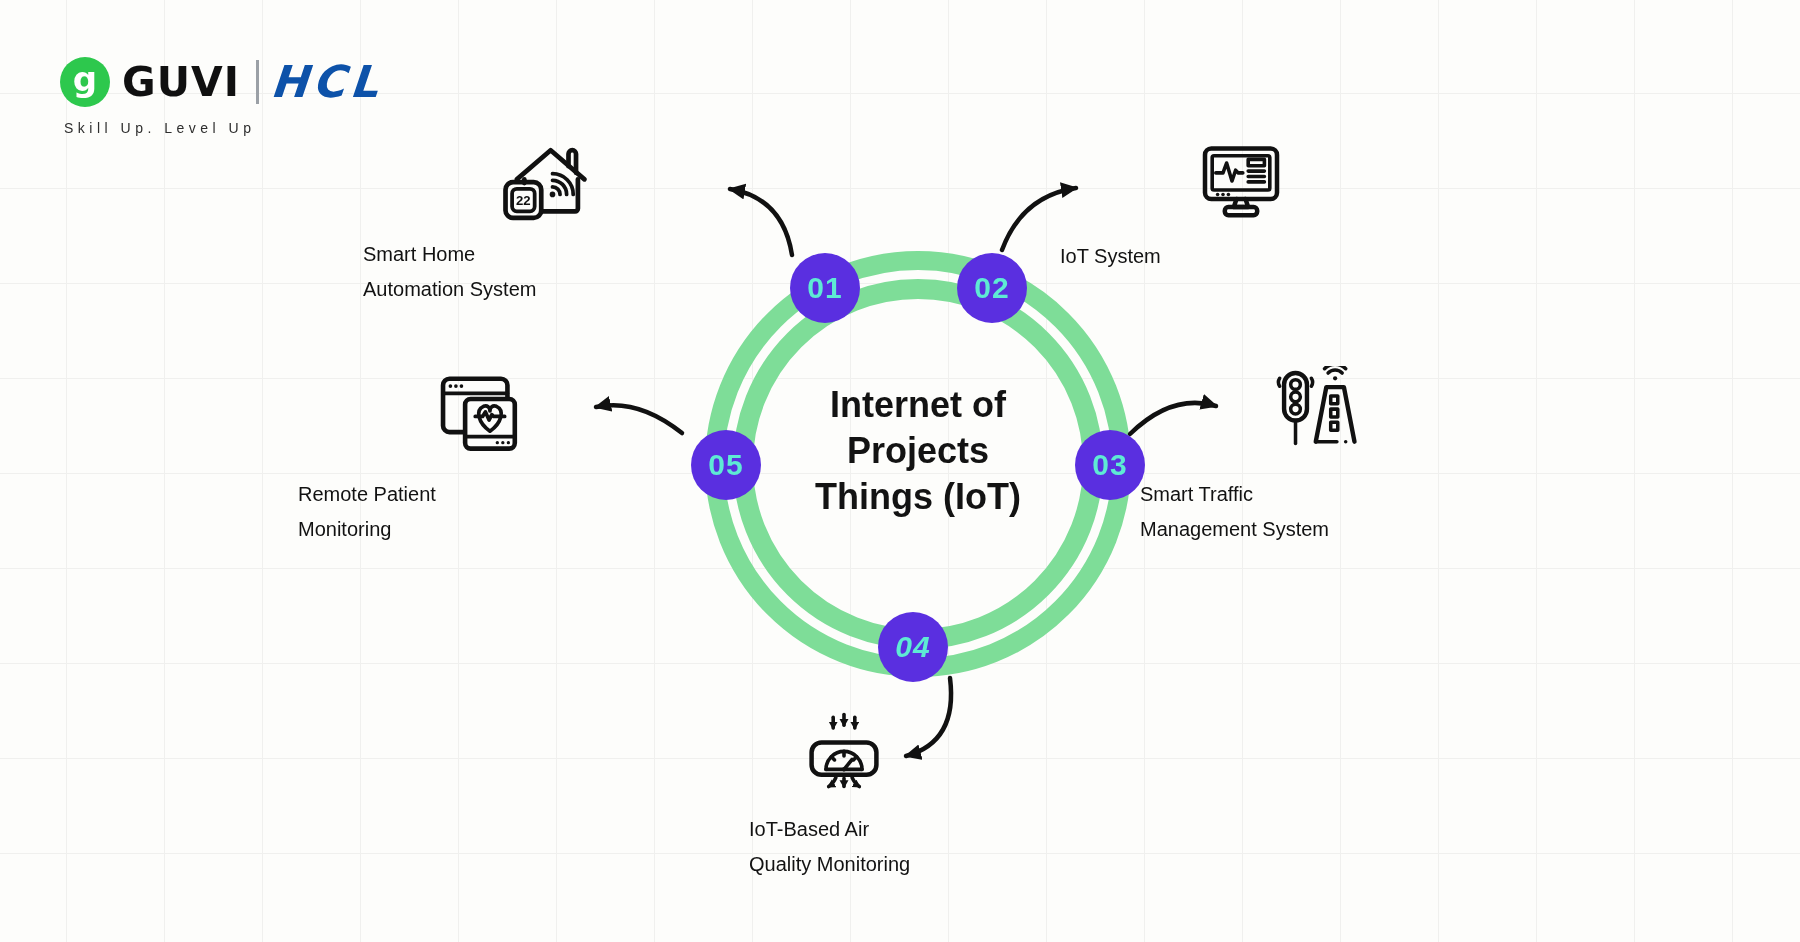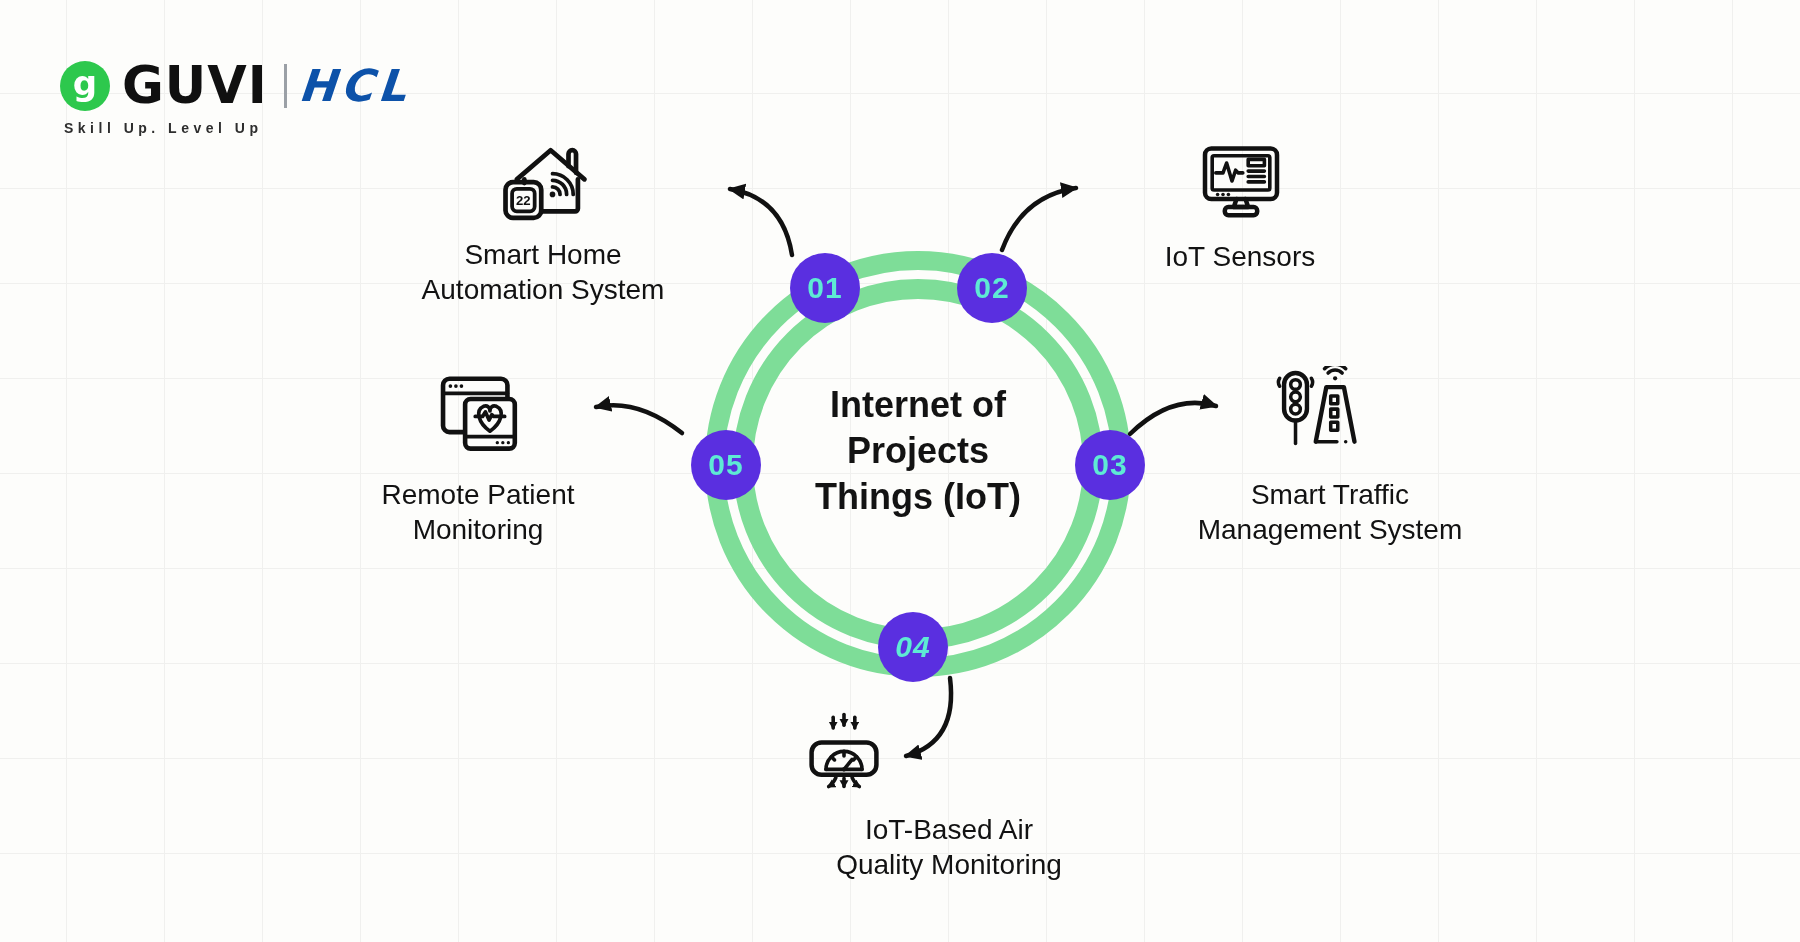--- a/index.html
+++ b/index.html
@@ -18,31 +18,31 @@
 
   
   .logo { position:absolute; left:60px; top:56px; display:flex; align-items:center; }
   .logo-mark {
     width:50px; height:50px; border-radius:50%; background:#2DC84D;
     display:flex; align-items:center; justify-content:center;
     color:#fff; font-family:"DejaVu Sans", sans-serif; font-weight:bold; font-size:34px;
     padding-bottom:6px;
   }
   .logo-guvi {
-    margin-left:12px; font-size:51px; font-weight:bold; color:#101010; letter-spacing:1px;
+    margin-left:12px; font-size:41px; font-weight:bold; color:#101010; letter-spacing:1px;
     font-family:"DejaVu Sans", sans-serif;
   }
   .logo-sep { width:3px; height:44px; background:#9BA0A6; margin:0 16px; }
   .logo-hcl {
     font-size:44px; font-weight:bold; font-style:italic; color:#0D52A9;
     letter-spacing:5px; transform:skewX(-8deg);
     font-family:"DejaVu Sans", sans-serif;
   }
   .tagline {
-    position:absolute; left:64px; top:120px; font-size:14px; font-weight:bold;
+    position:absolute; left:64px; top:120px; font-size:14px; font-weight:normal;
     letter-spacing:4.5px; color:#2E2E2E;
   }
 
   
   .ring-outer {
     position:absolute; left:705px; top:251px; width:426px; height:426px;
     border:19px solid #7EDD98; border-radius:50%;
   }
   .ring-inner {
     position:absolute; left:733px; top:279px; width:370px; height:370px;
@@ -61,28 +61,28 @@
     font-size:30px; font-weight:bold; letter-spacing:1px; z-index:5;
   }
   .badge-01 { left:790px; top:253px; }
   .badge-02 { left:957px; top:253px; }
   .badge-03 { left:1075px; top:430px; }
   .badge-04 { left:878px; top:612px;font-style:italic; }
   .badge-05 { left:691px; top:430px; }
 
   
   .item-label {
-    position:absolute; text-align:center; color:#121212;
-    font-size:28px; line-height:35px; font-weight:500;
+    position:absolute; text-align:left; color:#121212;
+    font-size:20px; line-height:35px; font-weight:500;
   }
   .item-label span { display:block; }
   .label-1 { left:363px; top:237px; width:360px; }
   .label-2 { left:1060px; top:239px; width:360px; }
   .label-3 { left:1140px; top:477px; width:380px; }
-  .label-4 { left:769px; top:812px; width:360px; }
+  .label-4 { left:749px; top:812px; width:360px; }
   .label-5 { left:298px; top:477px; width:360px; }
 
   
   .item-icon { position:absolute; }
   .icon-1 { left:498px; top:138px; width:94px; height:94px; }
   .icon-2 { left:1196px; top:136px; width:90px; height:90px; }
   .icon-3 { left:1270px; top:366px; width:88px; height:88px; }
   .icon-4 { left:799px; top:710px; width:90px; height:90px; }
   .icon-5 { left:432px; top:364px; width:92px; height:92px; }
 
@@ -167,21 +167,21 @@
       <rect class="thin" x="58" y="26" width="18" height="7"></rect>
       <path class="thin" d="M58 39 h18 M58 45 h18 M58 51 h18"></path>
       <circle class="fillb" cx="24" cy="65" r="2"></circle>
       <circle class="fillb" cx="30" cy="65" r="2"></circle>
       <circle class="fillb" cx="36" cy="65" r="2"></circle>
       <path class="stroke" d="M45 70 l-3 9 h16 l-3 -9"></path>
       <rect class="stroke" x="32" y="79" width="36" height="9" rx="4"></rect>
     </svg>
   </div>
   <div class="item-label label-2">
-    <span>IoT Sensors</span>
+    <span>IoT System</span>
   </div>
 
   <div class="item-icon icon-3">
     <svg viewBox="0 0 100 100">
       <rect class="stroke" x="16" y="8" width="26" height="54" rx="13"></rect>
       <circle class="thin" cx="29" cy="21" r="5.5"></circle>
       <circle class="thin" cx="29" cy="35" r="5.5"></circle>
       <circle class="thin" cx="29" cy="49" r="5.5"></circle>
       <path class="thin" d="M29 62 V88"></path>
       <path class="thin" d="M11 14 c-2 3 -2 6 0 9"></path>

